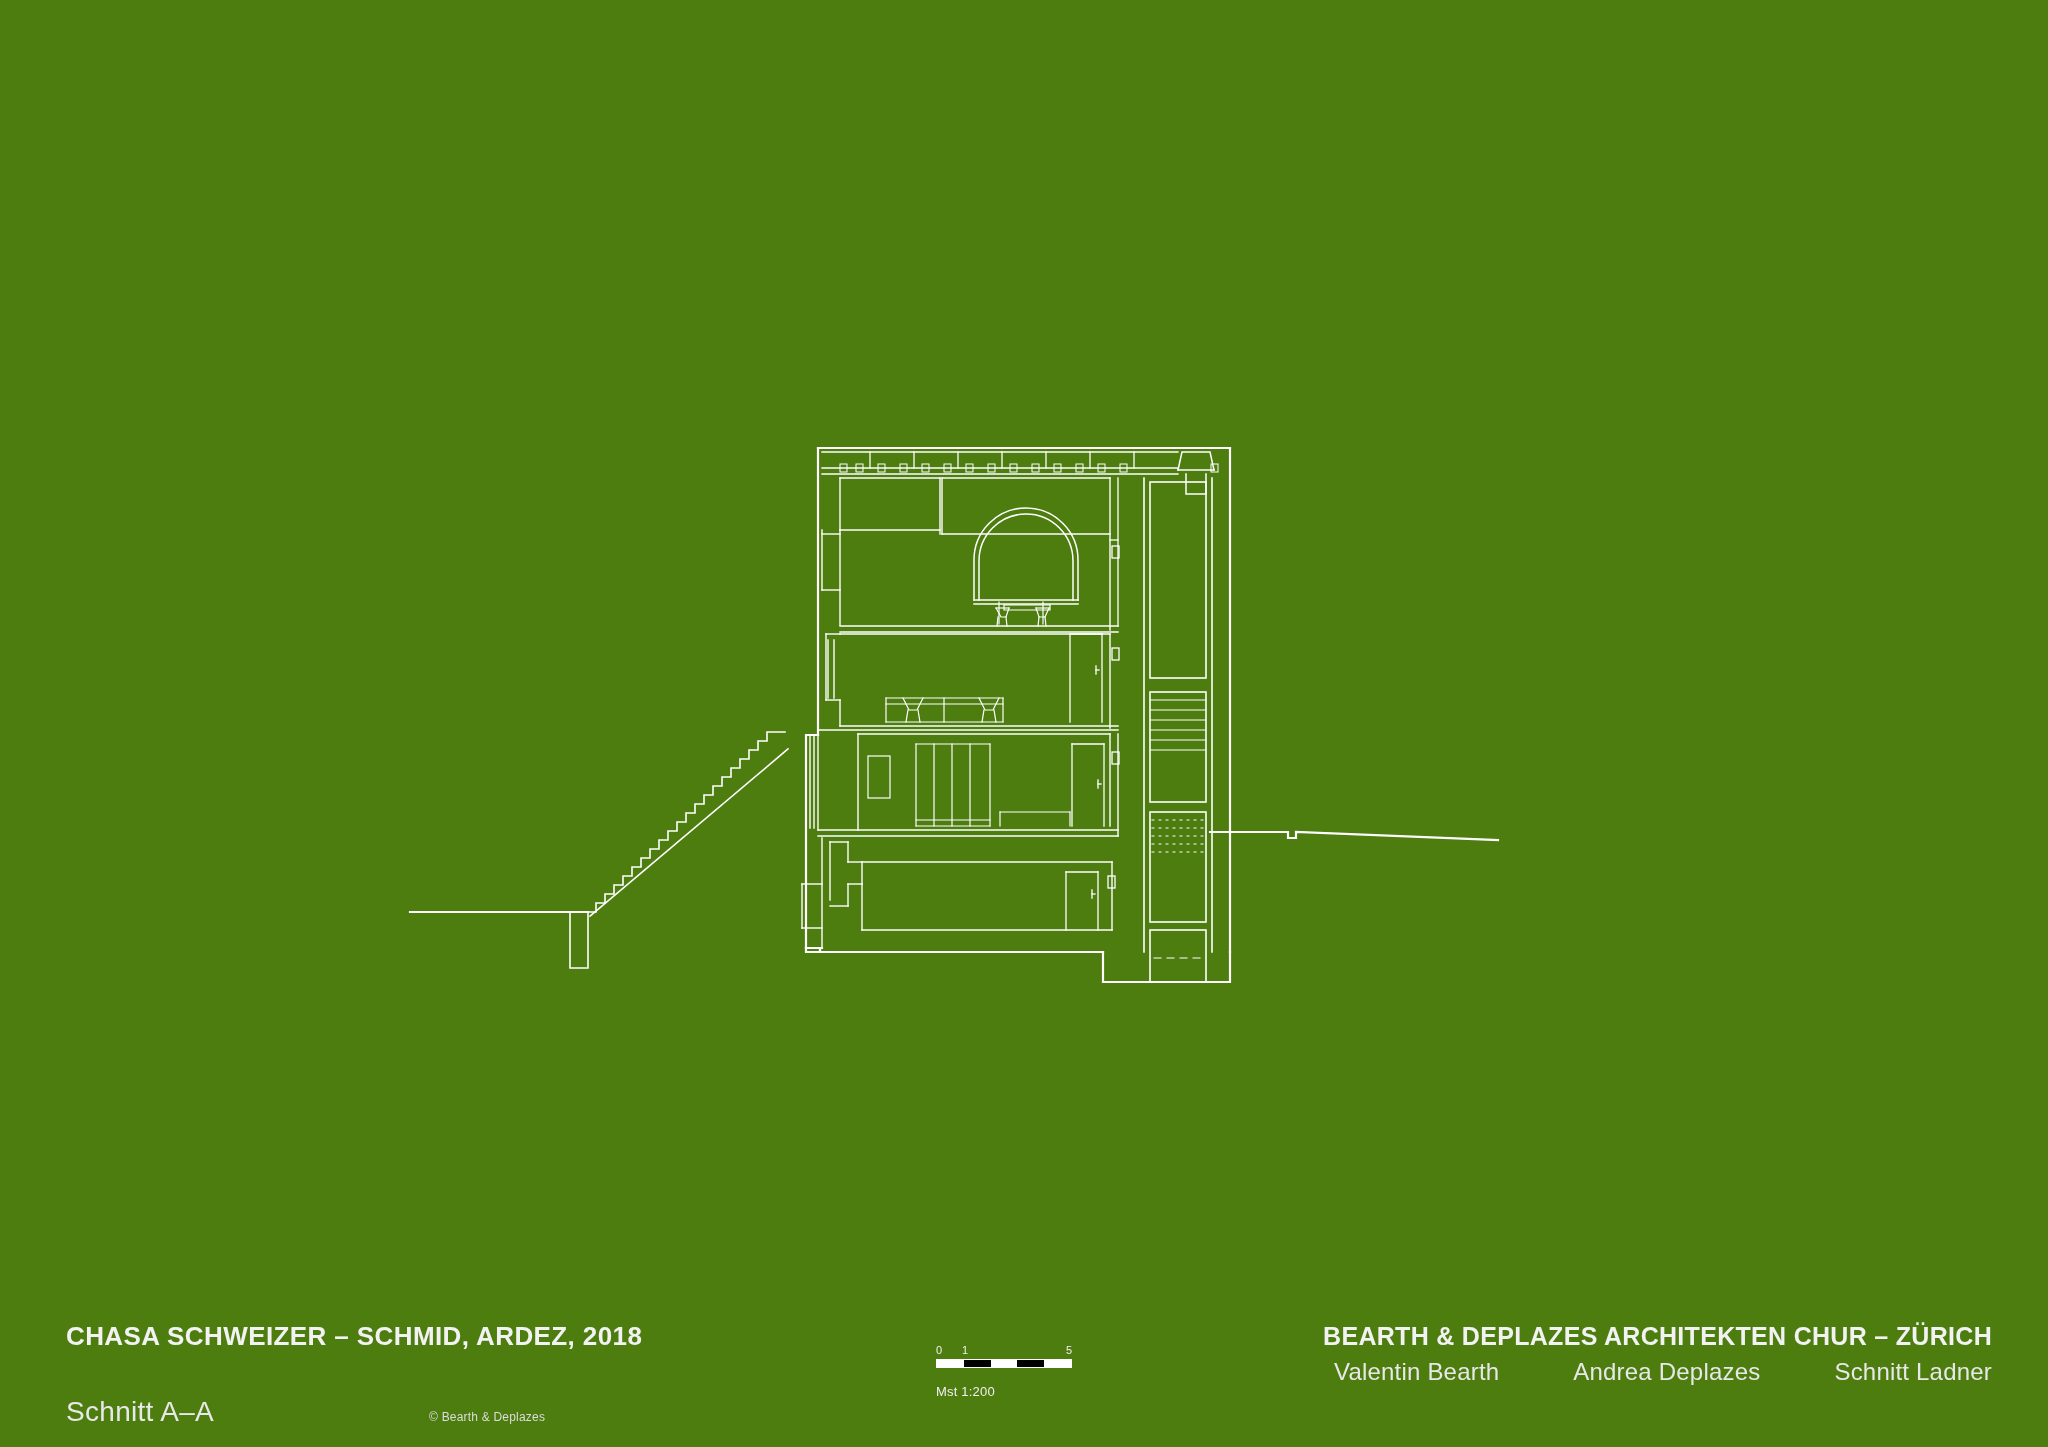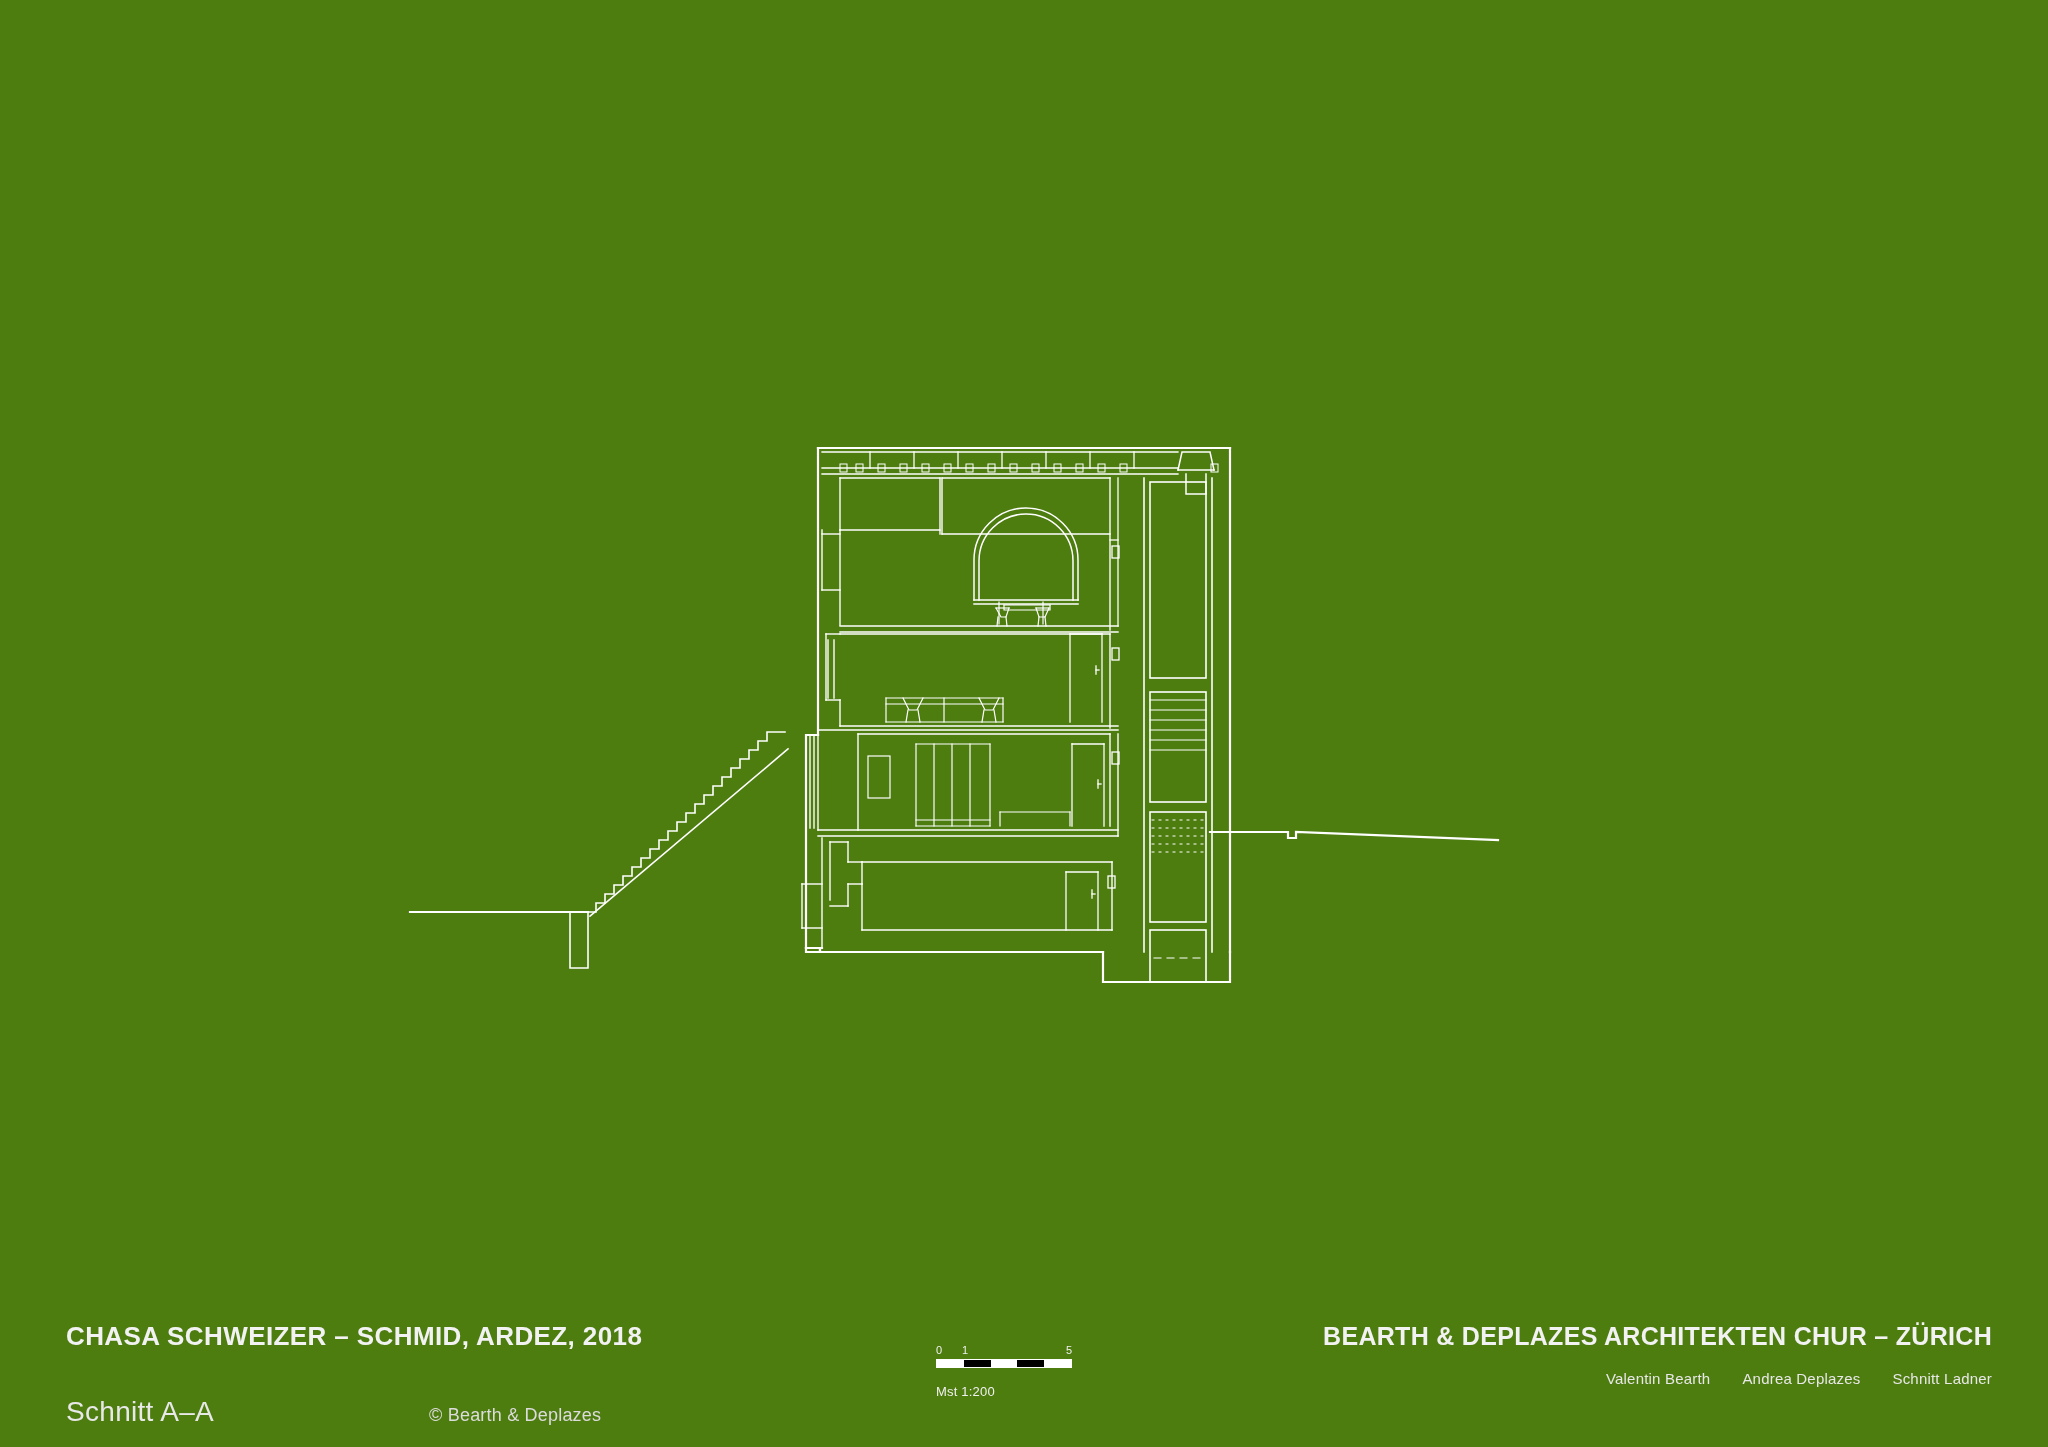--- a/index.html
+++ b/index.html
@@ -53,21 +53,21 @@
     margin-top: 9px;
   }
   #drawing-subtitle {
     font-size: 28px;
     color: #e8e8e8;
     letter-spacing: 0.3px;
     white-space: nowrap;
     margin-top: 35px;
   }
   #copyright-note {
-    font-size: 18px;
+    font-size: 12px;
     color: #dcdcdc;
     letter-spacing: 0.2px;
     white-space: nowrap;
     margin-left: 215px;
   }
 
   
   #scale-block {
     position: absolute;
     left: 936px;
@@ -120,25 +120,25 @@
   }
   #office-name {
     font-size: 25px;
     font-weight: 600;
     letter-spacing: 0.3px;
     color: #f2f2f2;
     white-space: nowrap;
     line-height: 1.15;
   }
   #partners-row {
-    margin-top: 19px;
+    margin-top: 7px;
     display: flex;
     justify-content: flex-end;
-    gap: 32px;
-    font-size: 15px;
+    gap: 74px;
+    font-size: 24px;
     color: #e8e8e8;
     letter-spacing: 0.2px;
     white-space: nowrap;
   }
 </style>
 </head>
 <body>
 
 <div id="sheet">
 

